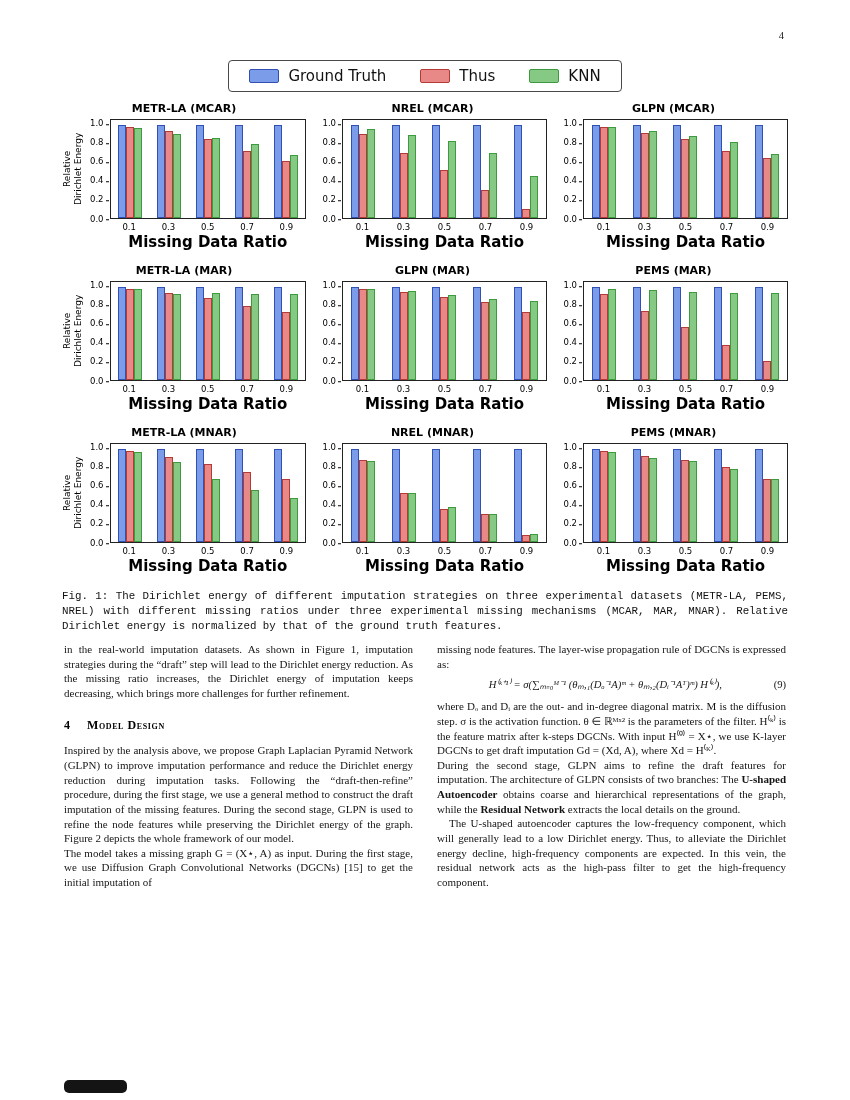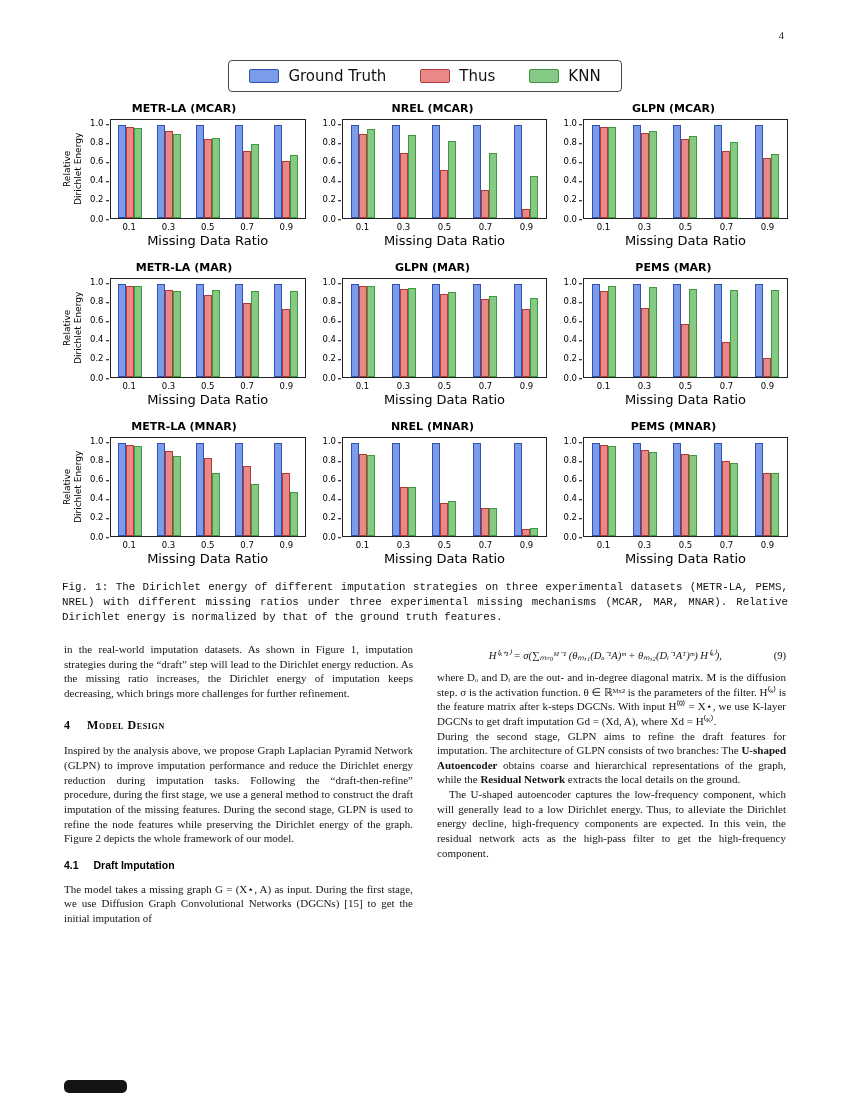--- a/index.html
+++ b/index.html
@@ -41,21 +41,21 @@
   .ytick::after { content:''; position:absolute; right:-5px; top:50%; width:3px; height:1px; background:#000; }
   .plot-col { flex:1; display:flex; flex-direction:column; }
   .plot {
     height:100px; border:1px solid #222; background:#fff;
     display:flex; align-items:flex-end; justify-content:space-around;
     overflow:hidden;
   }
   .bar-group { display:flex; align-items:flex-end; height:100%; }
   .bar { width:8px; border:1px solid #000; }
   .xticks { display:flex; justify-content:space-around; font-size:8.5px; margin-top:3px; color:#000; }
-  .xlabel { text-align:center; font-size:13px; margin-top:1px; color:#000; }
+  .xlabel { text-align:center; font-size:15px; margin-top:1px; color:#000;font-weight:bold; }
 
   .fig-caption {
     margin-top:14px; font-size:10.8px; line-height:1.38; text-align:justify; color:#111;font-family:Liberation Mono, monospace;
   }
 
   
   .text-columns { position:absolute; left:64px; top:642px; width:722px; display:flex; gap:24px; }
   .col { width:349px; font-size:11px; line-height:1.33; text-align:justify; color:#151515; }
   .col p { margin:0; }
   .para-indent { text-indent:12px; }
@@ -577,28 +577,25 @@
 
   <div class="text-columns">
 
     <div class="col">
       <p>in the real-world imputation datasets. As shown in Figure 1, imputation strategies during the “draft” step will lead to the Dirichlet energy reduction. As the missing ratio increases, the Dirichlet energy of imputation keeps decreasing, which brings more challenges for further refinement.</p>
       <h2 class="sec-heading">
         <span class="sec-num">4</span>
         <span class="sec-title">Model Design</span>
       </h2>
       <p>Inspired by the analysis above, we propose Graph Laplacian Pyramid Network (GLPN) to improve imputation performance and reduce the Dirichlet energy reduction during imputation tasks. Following the “draft-then-refine” procedure, during the first stage, we use a general method to construct the draft imputation of the missing features. During the second stage, GLPN is used to refine the node features while preserving the Dirichlet energy of the graph. Figure 2 depicts the whole framework of our model.</p>
-      <h3 class="sub-heading">
-        <span class="sub-num">4.1</span>
-        <span>Draft Imputation</span>
-      </h3>
       <p>The model takes a missing graph G = (X⋆, A) as input. During the first stage, we use Diffusion Graph Convolutional Networks (DGCNs) [15] to get the initial imputation of</p>
     </div>
 
     <div class="col">
+      <p>missing node features. The layer-wise propagation rule of DGCNs is expressed as:</p>
       <div class="equation">
         <span class="eq-body">H⁽ᵏ⁺¹⁾ = σ(∑ₘ₌₀ᴹ⁻¹ (θₘ,₁(Dₒ⁻¹A)ᵐ + θₘ,₂(Dᵢ⁻¹Aᵀ)ᵐ) H⁽ᵏ⁾),</span>
         <span class="eq-num">(9)</span>
       </div>
       <p>where Dₒ and Dᵢ are the out- and in-degree diagonal matrix. M is the diffusion step. σ is the activation function. θ ∈ ℝᴹˣ² is the parameters of the filter. H⁽ᵏ⁾ is the feature matrix after k-steps DGCNs. With input H⁽⁰⁾ = X⋆, we use K-layer DGCNs to get draft imputation Gd = (Xd, A), where Xd = H⁽ᴷ⁾.</p>
       <p><span>During the second stage, GLPN aims to refine the draft features for imputation. The architecture of GLPN consists of two branches: The </span><span class="b">U-shaped Autoencoder</span><span> obtains coarse and hierarchical representations of the graph, while the </span><span class="b">Residual Network</span><span> extracts the local details on the ground.</span></p>
       <p class="para-indent">The U-shaped autoencoder captures the low-frequency component, which will generally lead to a low Dirichlet energy. Thus, to alleviate the Dirichlet energy decline, high-frequency components are expected. In this vein, the residual network acts as the high-pass filter to get the high-frequency component.</p>
     </div>
 
   </div>

